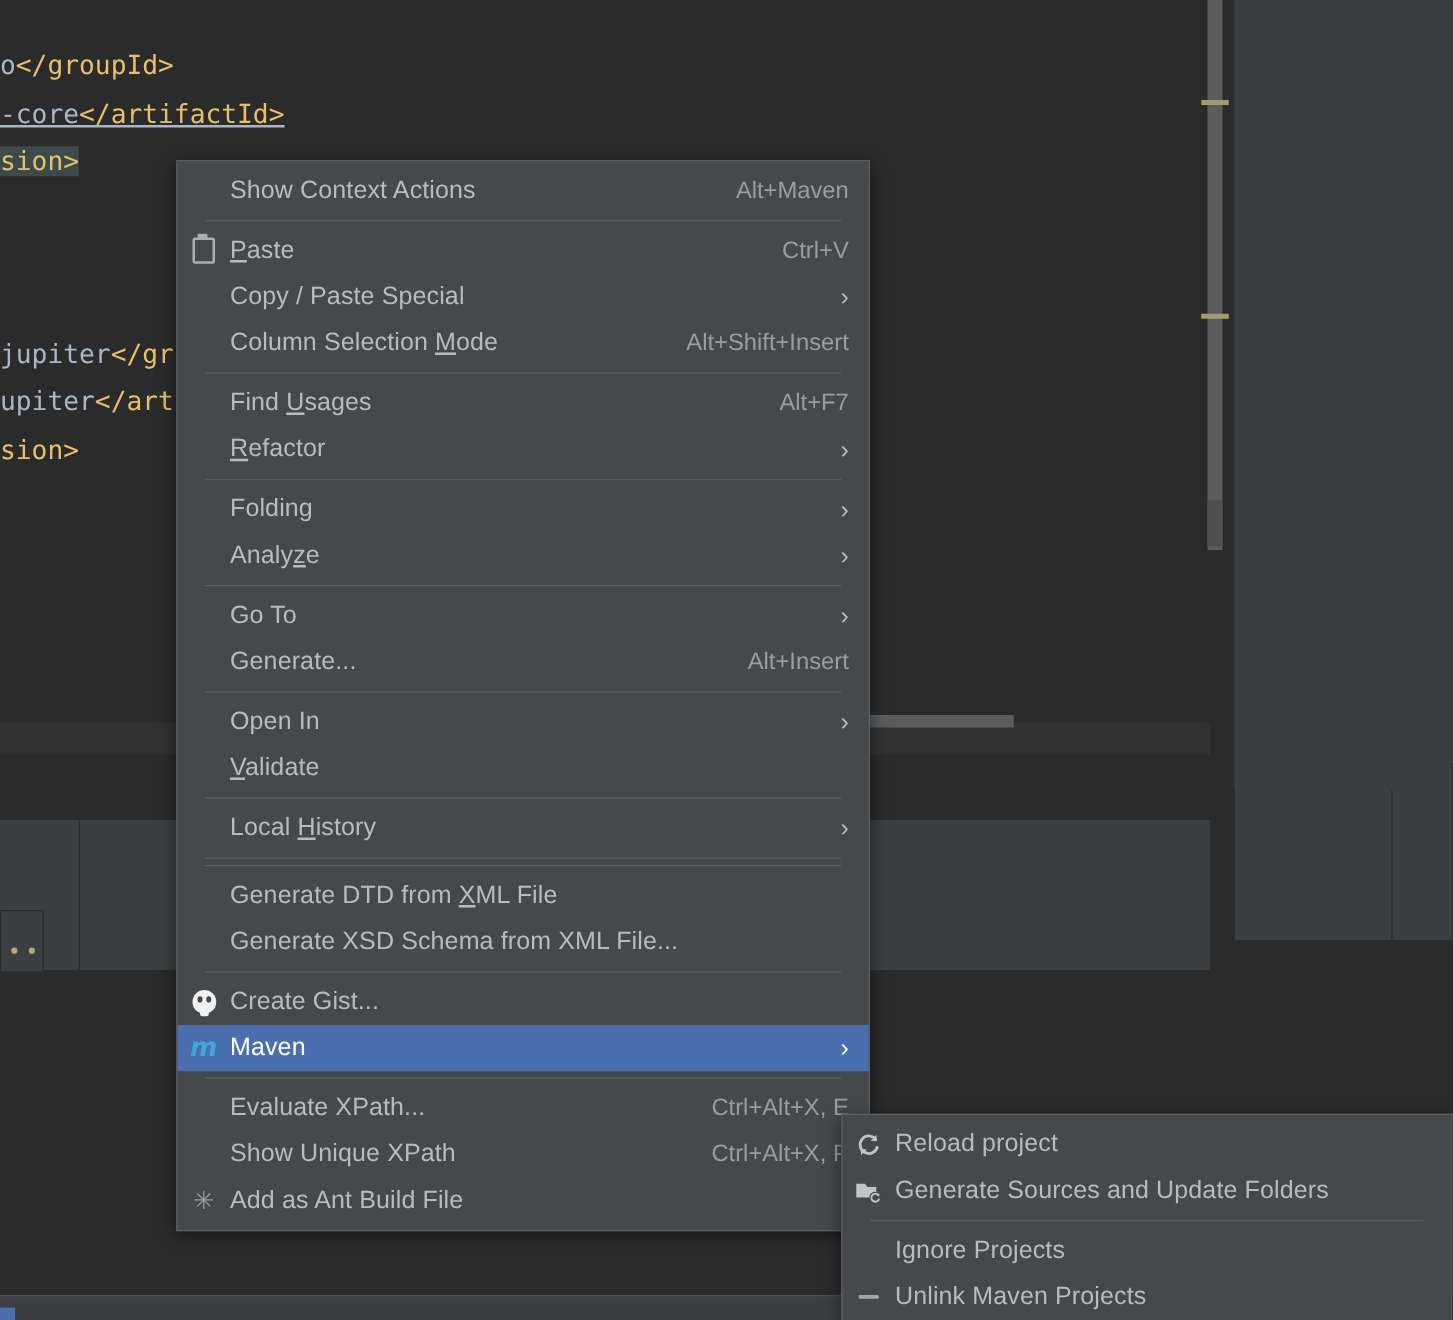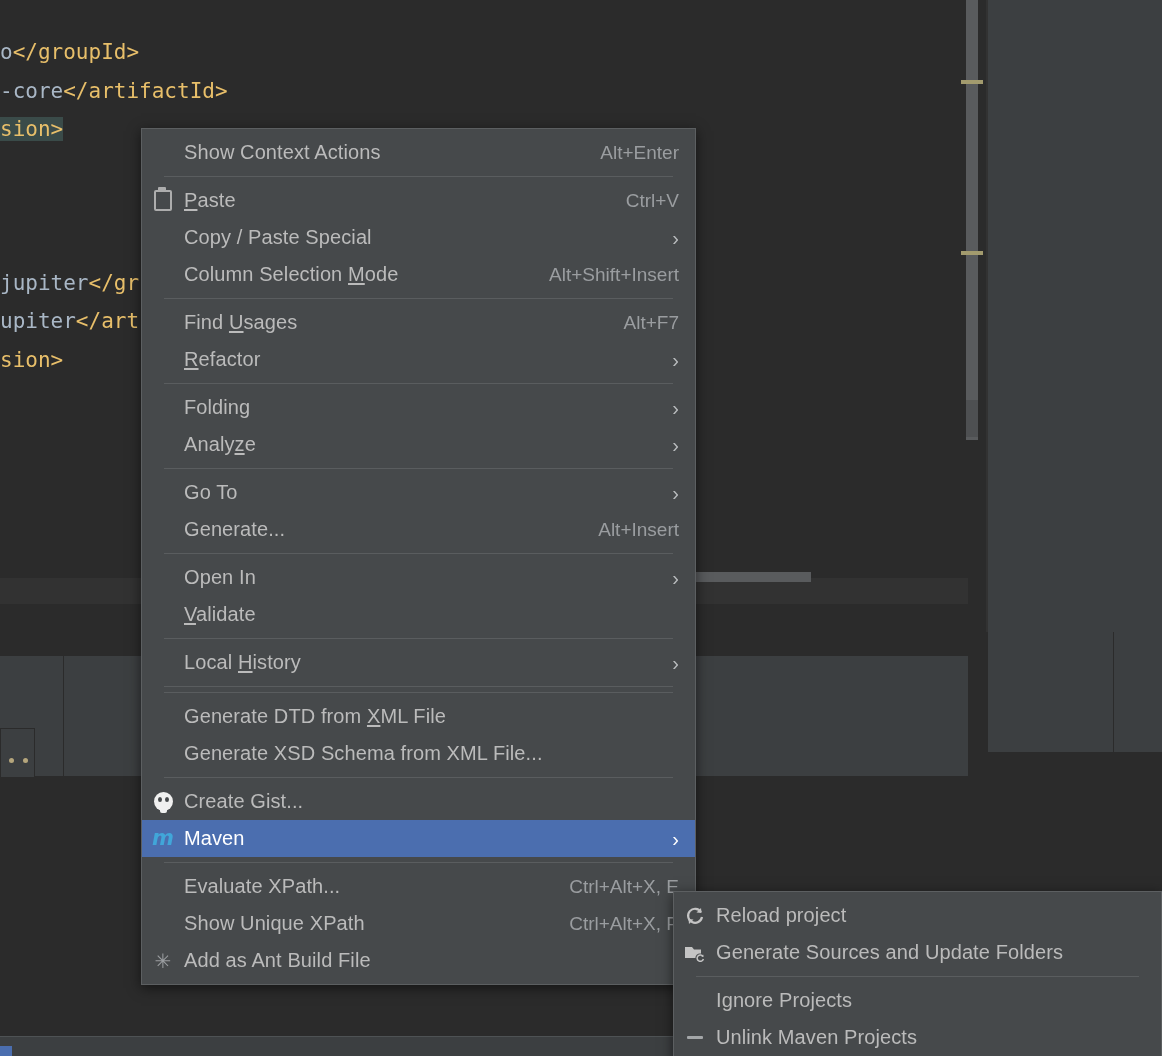--- a/index.html
+++ b/index.html
@@ -136,21 +136,21 @@
 </head>
 <body>
 
 <div id="root">
 
   <div class="bg-layer">
 
     <div class="editor-area">
       <div id="code-lines">
           <div class="code-line" style="top: 42px;"><span class="tok-txt">o</span><span class="tok-tag">&lt;/groupId&gt;</span></div>
-          <div class="code-line" style="top: 81px;"><span class="tok-txt">-core</span><span class="tok-tag">&lt;/artifactId&gt;</span></div>
+          <div class="code-line" style="top: 81px; text-decoration: underline;"><span class="tok-txt">-core</span><span class="tok-tag">&lt;/artifactId&gt;</span></div>
           <div class="code-line" style="top: 119px;"><span class="tok-tag sel-hl">sion&gt;</span></div>
           <div class="code-line" style="top: 273px; text-align: center;"><span class="tok-txt">jupiter</span><span class="tok-tag">&lt;/gr</span></div>
           <div class="code-line" style="top: 311px;"><span class="tok-txt">upiter</span><span class="tok-tag">&lt;/art</span></div>
           <div class="code-line" style="top: 350px;"><span class="tok-tag">sion&gt;</span></div>
         </div>
     </div>
 
     <div class="editor-strip" style="top:578px;height:26px;"></div>
     <div class="tool-row-dark" style="left:0;top:604px;width:968px;height:52px;"></div>
     <div class="tool-row" style="left:0;top:656px;width:968px;height:60px;"></div>
@@ -180,21 +180,21 @@
     <div class="blue-chip"></div>
   </div>
 
   <div class="menu" id="main-menu">
       <div class="mi">
         <span class="mi-icon">
           <span class="ic"><span class="bulb-head"></span><span class="bulb-n1"></span><span class="bulb-n2"></span></span>
         </span>
         <span class="mi-label">Show Context Actions</span>
         <span class="mi-spacer"></span>
-        <span class="mi-shortcut">Alt+Enter</span>
+        <span class="mi-shortcut">Alt+Maven</span>
       </div>
       <div class="sep"></div>
       <div class="mi">
         <span class="mi-icon">
           <span class="clip-body">
             <span class="clip-tab"></span>
           </span>
         </span>
         <span class="mi-label"><u>P</u>aste</span>
         <span class="mi-spacer"></span>

